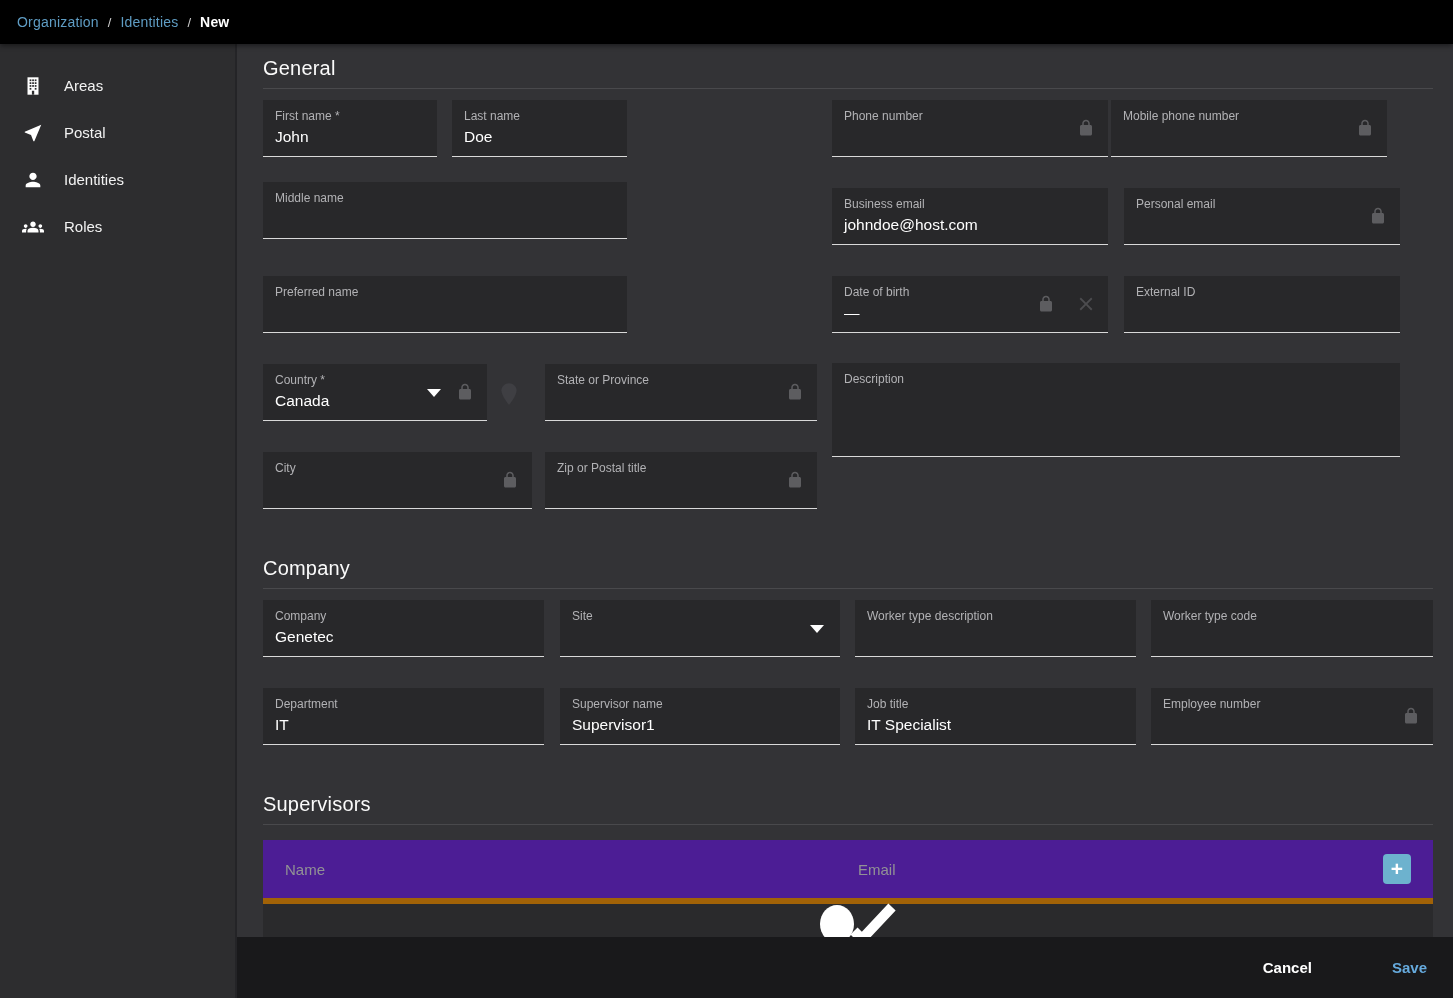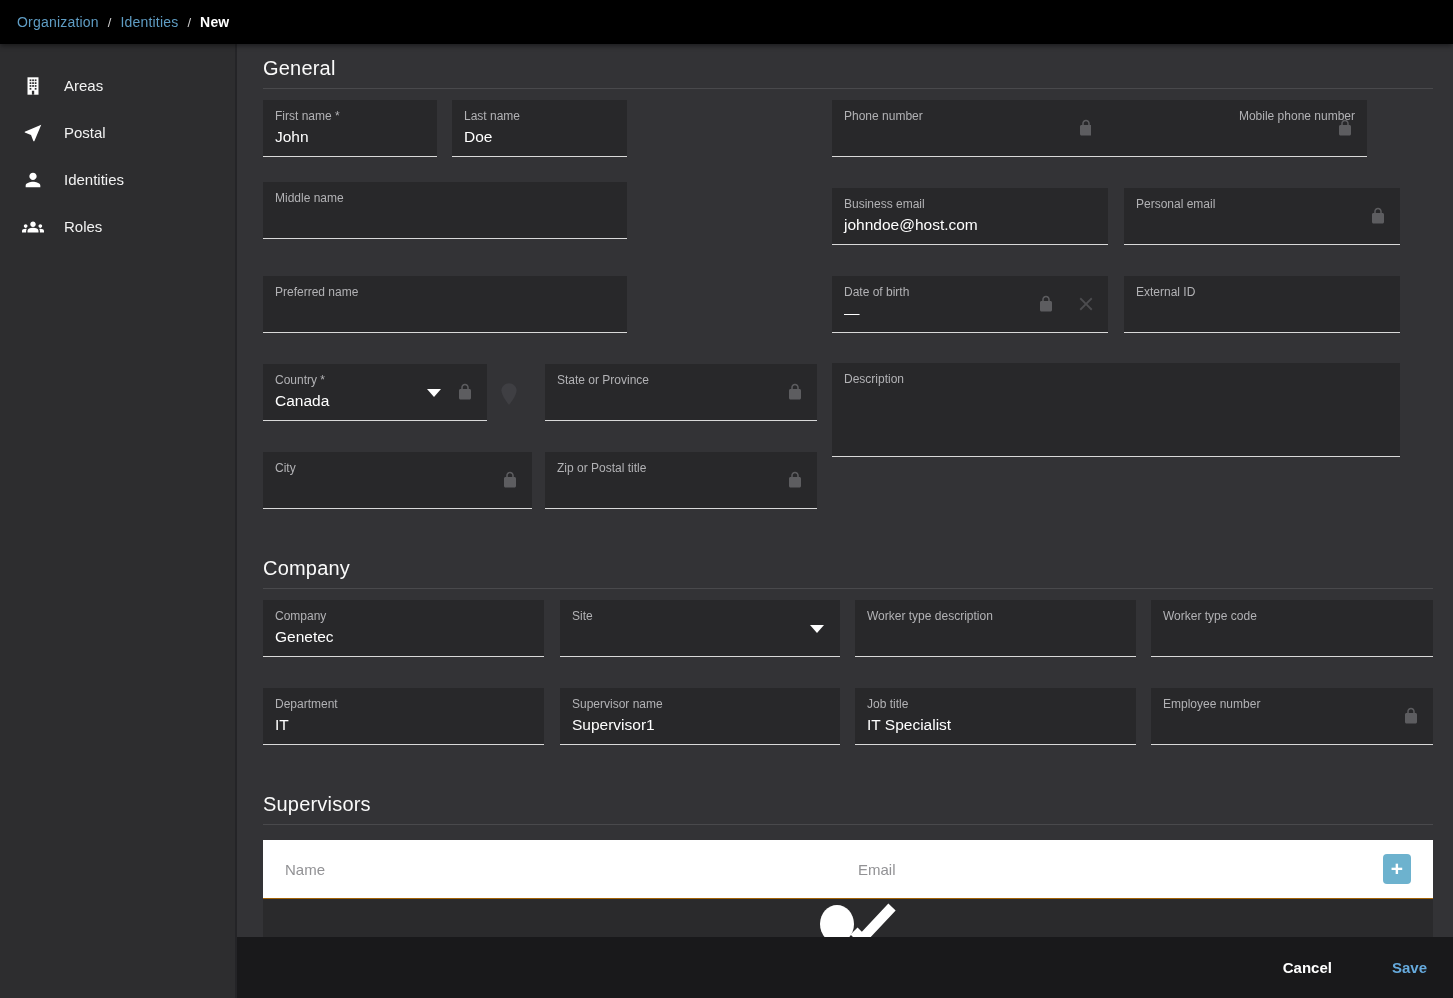--- a/index.html
+++ b/index.html
@@ -57,40 +57,40 @@
     border-left:7px solid transparent;border-right:7px solid transparent;
     border-top:8px solid #fff;cursor:pointer;
   }
   .field.textarea{height:94px;cursor:text;}
   .pin-icon{position:absolute;width:26px;height:26px;fill:#3f3f43;}
   
   .sup-table{
     position:absolute;background:#2a2a2c;
   }
   .sup-head{
-    height:58px;background:#ffffff;border-bottom:1px solid #a16207;
+    height:58px;background:#4c1d95;border-bottom:6px solid #a16207;
     position:relative;display:flex;align-items:center;
   }
   .sup-col{color:#929295;font-size:15px;position:absolute;top:50%;transform:translateY(-50%);}
   .add-btn{
     position:absolute;right:22px;top:14px;width:28px;height:30px;border:none;border-radius:4px;
     background:#6db2ce;color:#fff;font-size:21px;font-weight:700;line-height:28px;
     text-align:center;cursor:pointer;padding:0;
   }
   .artifact{position:absolute;z-index:6;pointer-events:none;}
   
   .bottombar{
     position:absolute;left:0;bottom:0;width:1216px;height:61px;background:#19191b;z-index:10;
     display:flex;align-items:center;justify-content:flex-end;gap:56px;
     padding-right:24px;box-sizing:border-box;
   }
   .btn-text{background:none;border:none;font-size:15px;font-weight:700;cursor:pointer;
     font-family:"Liberation Sans", sans-serif;padding:6px 2px;}
   .btn-cancel{color:#fff;}
-  .btn-save{color:#66aadd;}
+  .btn-save{color:#66aadd;margin-left:20px;}
 </style>
 </head>
 <body>
 
 <div class="topbar">
   <span class="crumb link">Organization</span>
   <span class="crumb-sep">/</span>
   <span class="crumb link">Identities</span>
   <span class="crumb-sep">/</span>
   <span class="crumb current">New</span>
@@ -158,21 +158,21 @@
     <div class="f-label">Last name</div>
     <div class="f-value">Doe</div>
   </div>
   <div class="field" style="left:595px;top:56px;width:276px;">
     <div class="f-label">Phone number</div>
     <div class="f-value"></div>
     <svg class="lock" viewBox="0 0 24 24">
         <path d="M18 8h-1V6c0-2.76-2.24-5-5-5S7 3.24 7 6v2H6c-1.1 0-2 .9-2 2v10c0 1.1.9 2 2 2h12c1.1 0 2-.9 2-2V10c0-1.1-.9-2-2-2zm-9-2c0-1.66 1.34-3 3-3s3 1.34 3 3v2H9V6z"></path>
       </svg>
   </div>
-  <div class="field" style="left:854px;top:56px;width:276px;text-align:right;">
+  <div class="field" style="left:874px;top:56px;width:276px;">
     <div class="f-label">Mobile phone number</div>
     <div class="f-value"></div>
     <svg class="lock" viewBox="0 0 24 24">
         <path d="M18 8h-1V6c0-2.76-2.24-5-5-5S7 3.24 7 6v2H6c-1.1 0-2 .9-2 2v10c0 1.1.9 2 2 2h12c1.1 0 2-.9 2-2V10c0-1.1-.9-2-2-2zm-9-2c0-1.66 1.34-3 3-3s3 1.34 3 3v2H9V6z"></path>
       </svg>
   </div>
 
   <div class="field" style="left:26px;top:138px;width:364px;">
     <div class="f-label">Middle name</div>
     <div class="f-value"></div>

